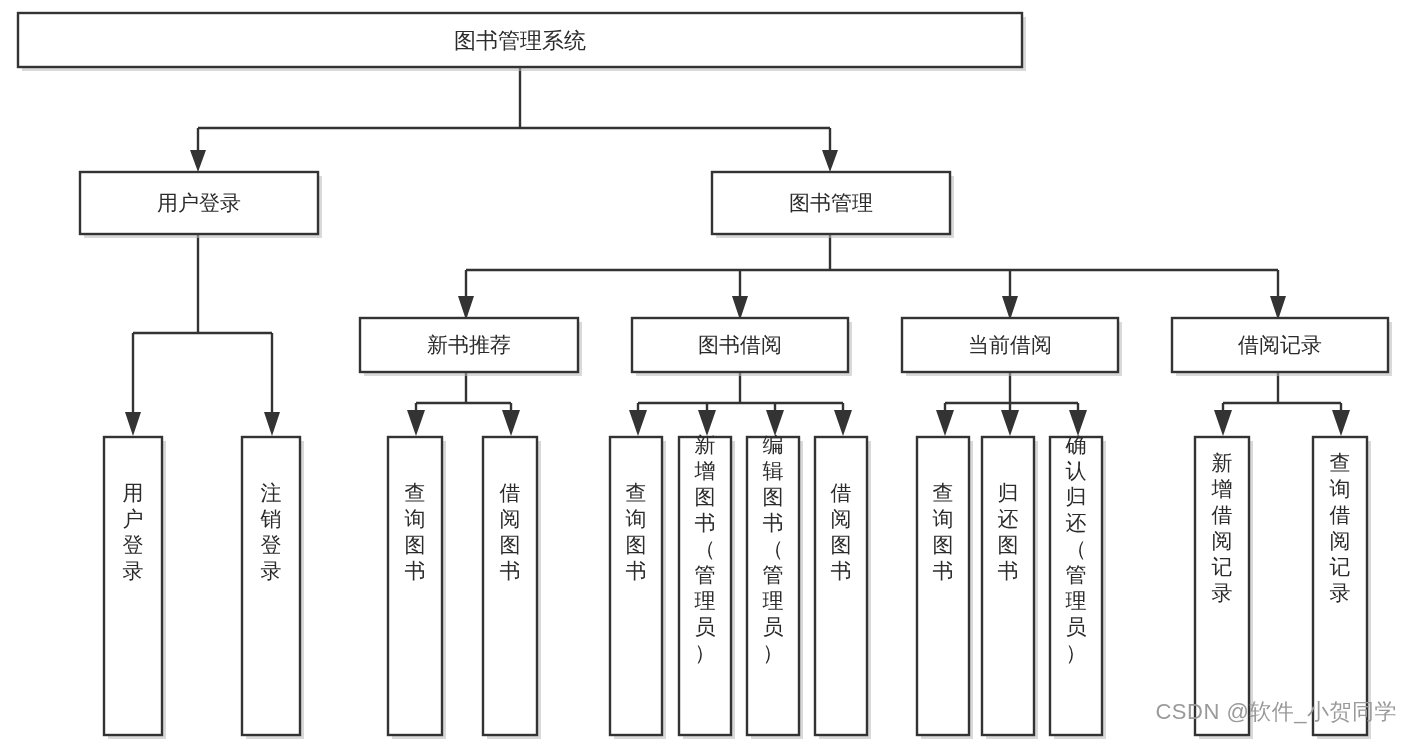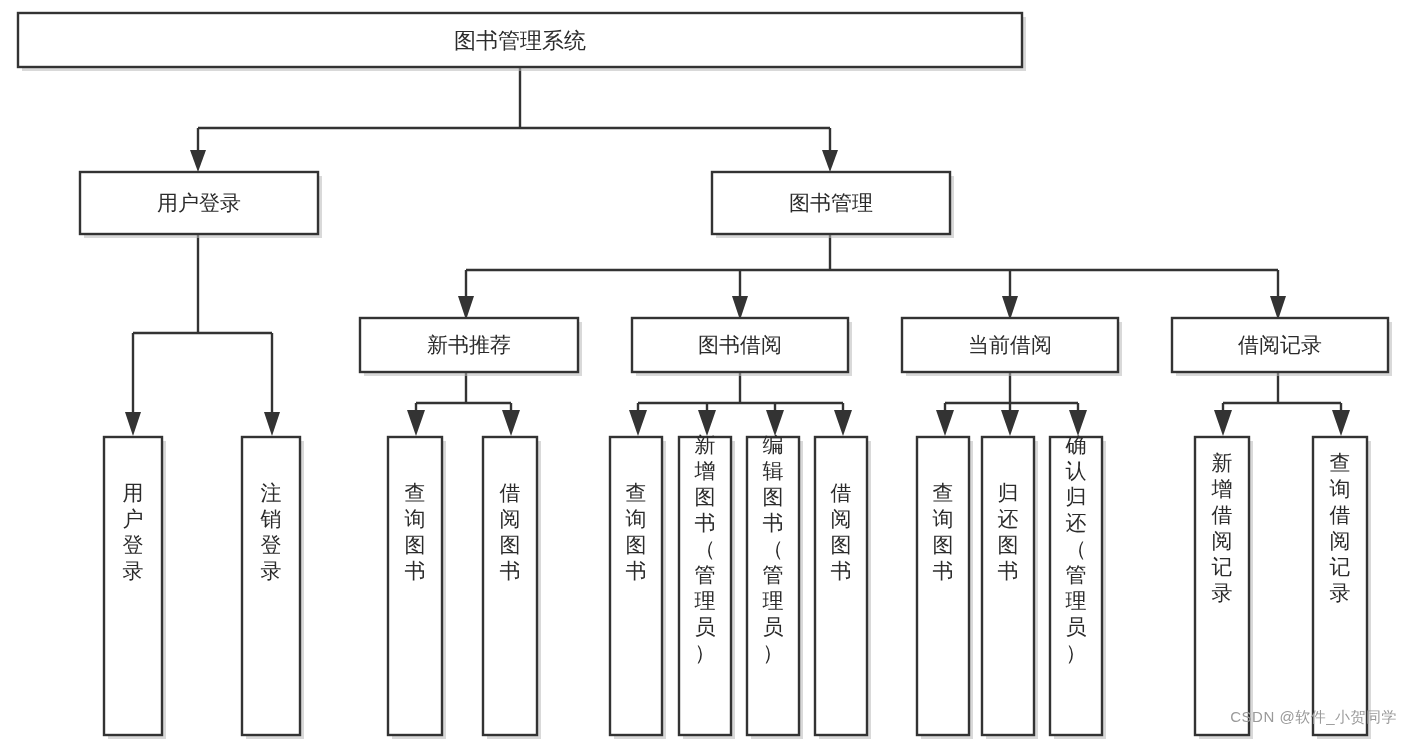--- a/index.html
+++ b/index.html
@@ -59,21 +59,21 @@
     font-family: "Liberation Sans", "DejaVu Sans", sans-serif;
     font-size: 21px;
     fill: #2b2b2b;
     text-anchor: middle;
   }
   .watermark {
     position: absolute;
     right: 8px;
     bottom: 6px;
     font-family: "Liberation Sans", "DejaVu Sans", sans-serif;
-    font-size: 15px;
+    font-size: 22px;
     color: #9a9a9a;
     letter-spacing: 0.5px;
     white-space: nowrap;
     pointer-events: none;
   }
 </style>
 </head>
 <body>
 
 <div id="diagram-root">

